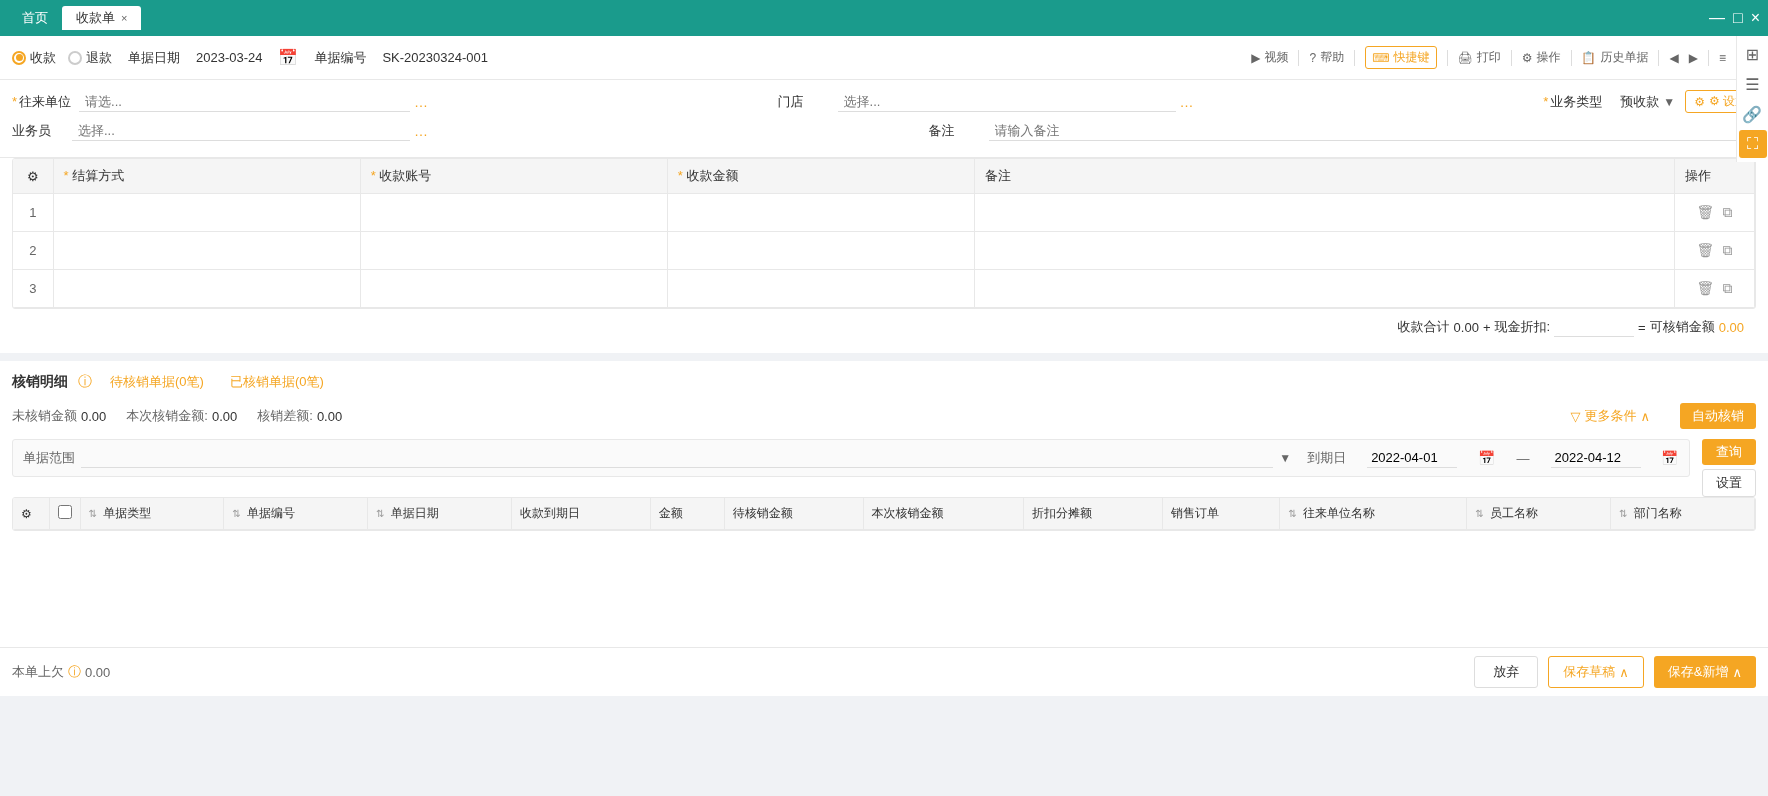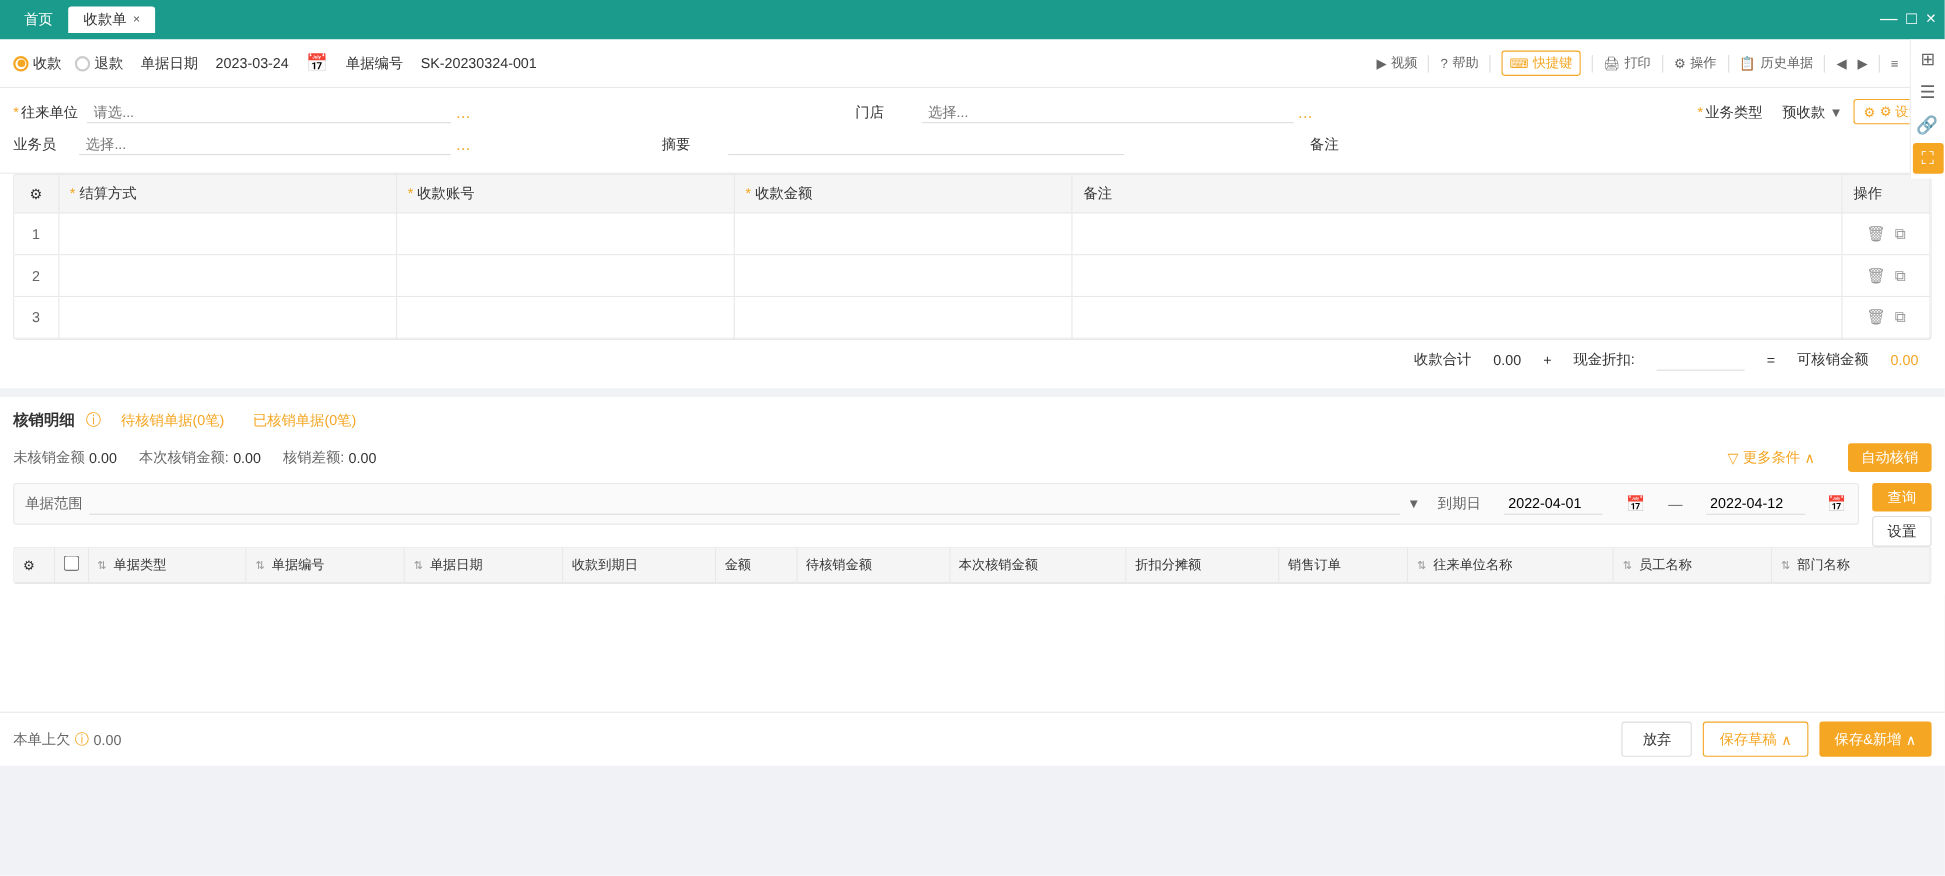--- a/index.html
+++ b/index.html
@@ -112,21 +112,21 @@
       text-align: center; color: #666; width: 40px;
     }
     table tbody tr td.actions {
       text-align: center; width: 80px;
     }
     .action-icons { display: flex; justify-content: center; gap: 8px; }
     .action-icon { color: #999; cursor: pointer; font-size: 14px; }
 
     .total-row {
       display: flex; align-items: center; justify-content: flex-end;
-      padding: 8px 12px; gap: 20px; font-size: 13px; color: #333;
+      padding: 8px 12px; gap: 4px; font-size: 13px; color: #333;
     }
     .total-row .orange-value { color: #f5a623; font-weight: 500; }
     .total-row input {
       border: none; border-bottom: 1px solid #ddd; width: 80px; outline: none;
       font-size: 13px; padding: 2px 4px;
     }
 
     
     .section-sep {
       height: 8px; background: #f0f2f5;
@@ -352,28 +352,25 @@
     </div>
     <div class="form-row">
 
       <div class="form-field" style="max-width:420px;">
         <span class="label">业务员</span>
         <input class="input-box" type="text" placeholder="选择..." style="">
         <span class="more-btn">…</span>
       </div>
       <div style="flex:0.3"></div>
 
-      <div class="form-field" style="max-width:420px;">
-        <span class="label">摘要</span>
-        <input class="input-box" type="text" style="">
-      </div>
       <div style="flex:0.3"></div>
 
       <div class="form-field">
         <span class="label">备注</span>
+        <input class="input-box" type="text" placeholder="请输入备注" style="">
       </div>
     </div>
   </div>
 
   <div class="table-area">
     <div class="table-container">
       <table>
         <thead>
           <tr>
             <th class="gear-th">⚙</th>

